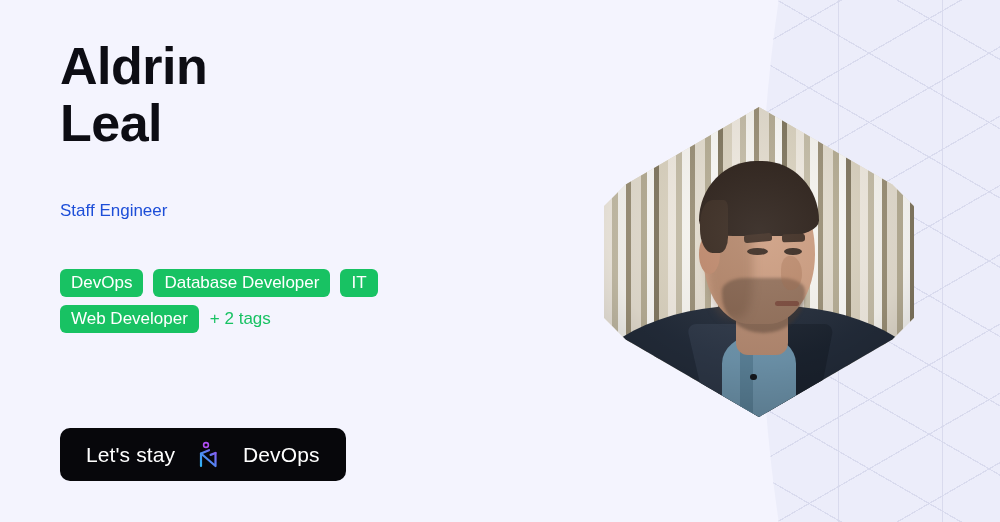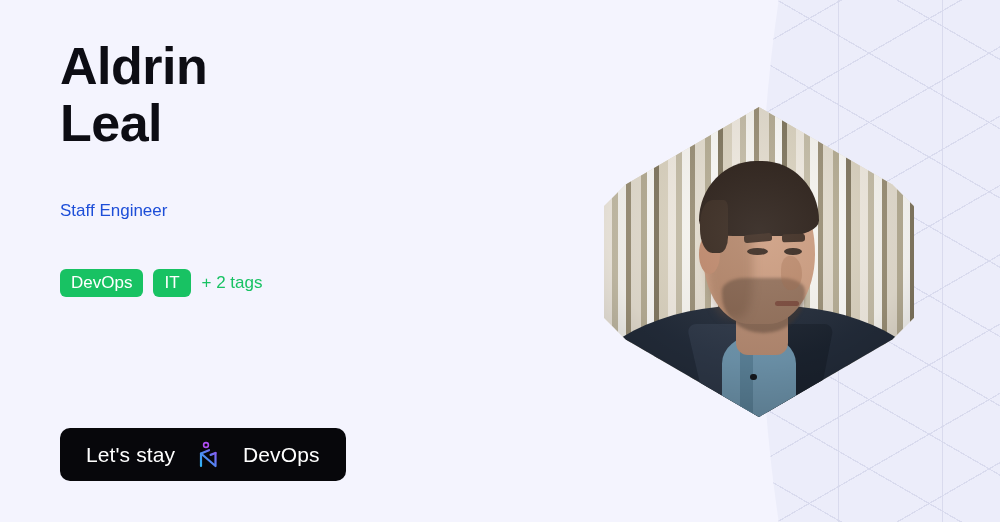--- a/index.html
+++ b/index.html
@@ -405,21 +405,23 @@
 
   <div class="content">
 
     <div class="name">Aldrin
 Leal</div>
 
     <div class="role">Staff Engineer</div>
 
     <div class="tags">
       <span class="tag">DevOps</span>
+      <span class="tag">Database Developer</span>
       <span class="tag">IT</span>
+      <span class="tag">Web Developer</span>
       <span class="tag-more">+ 2 tags</span>
     </div>
 
     <button class="cta">
       <span>Let's stay</span>
       <span class="cta-logo">
         <svg width="24" height="28" viewBox="0 0 24 28" fill="none" xmlns="http://www.w3.org/2000/svg">
           <defs>
             <linearGradient id="intchGrad" x1="2" y1="24" x2="22" y2="8" gradientUnits="userSpaceOnUse">
               <stop offset="0" stop-color="#2fb8f5"></stop>

